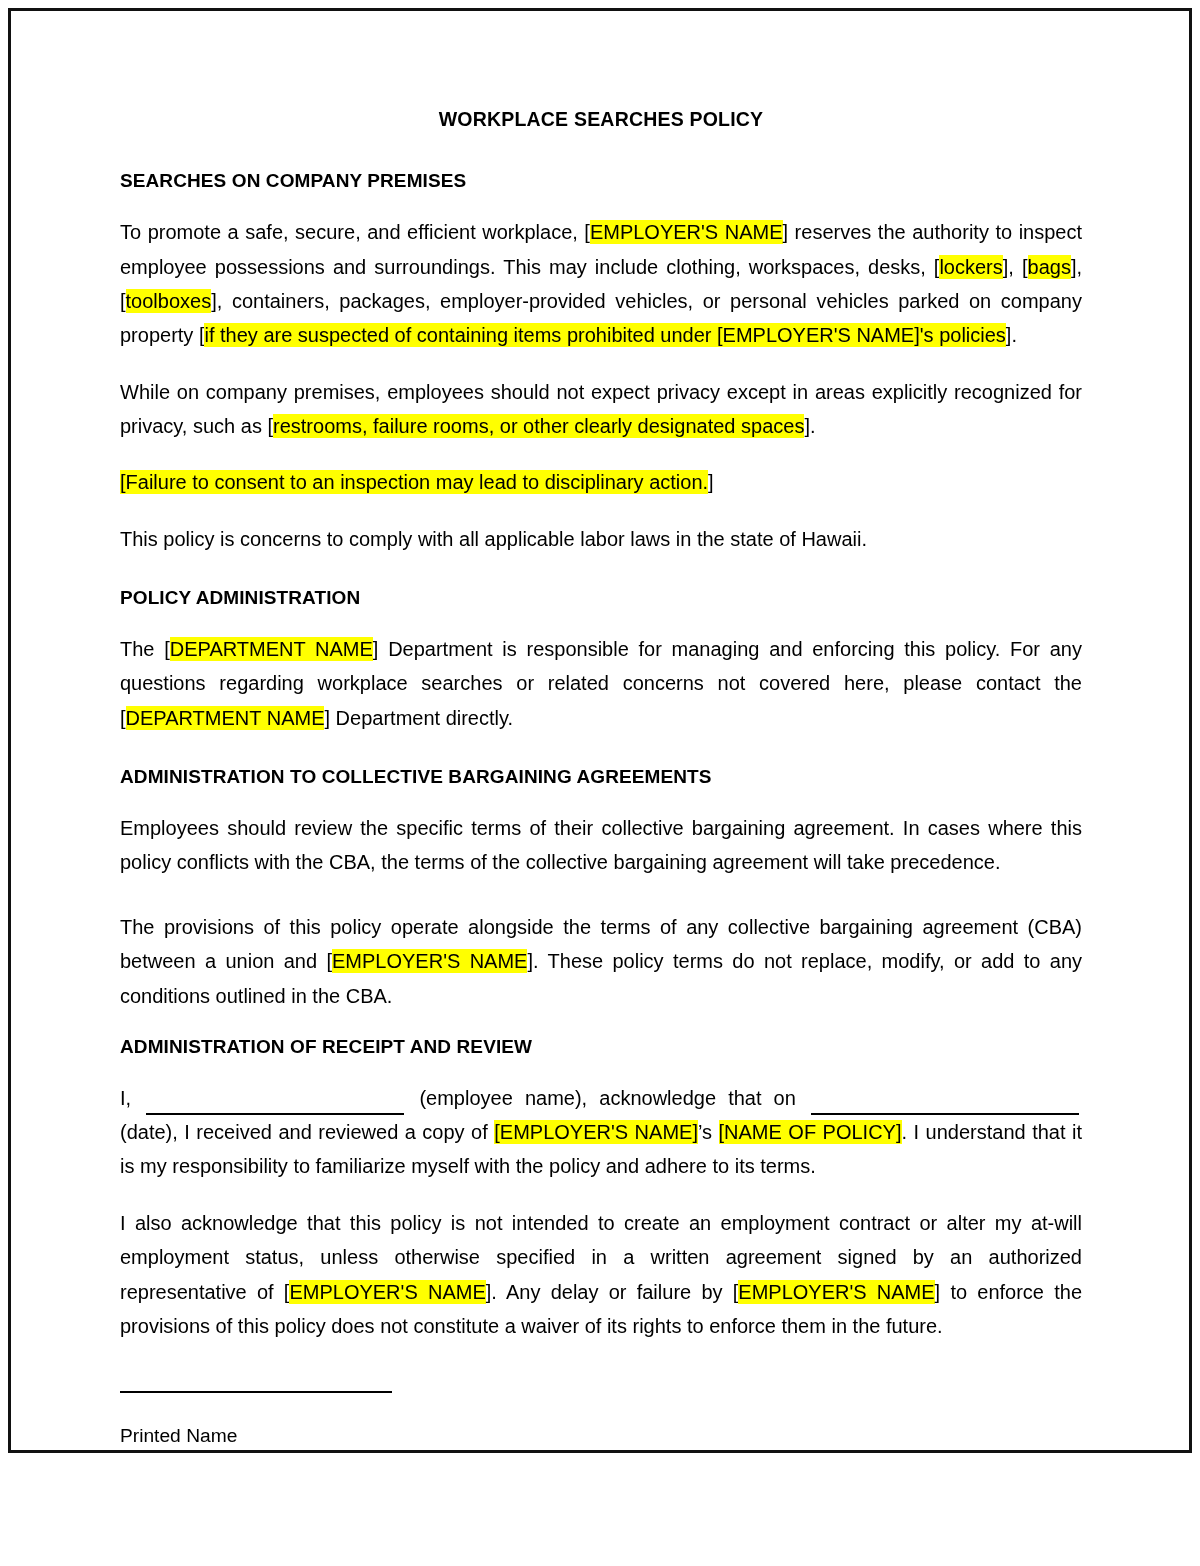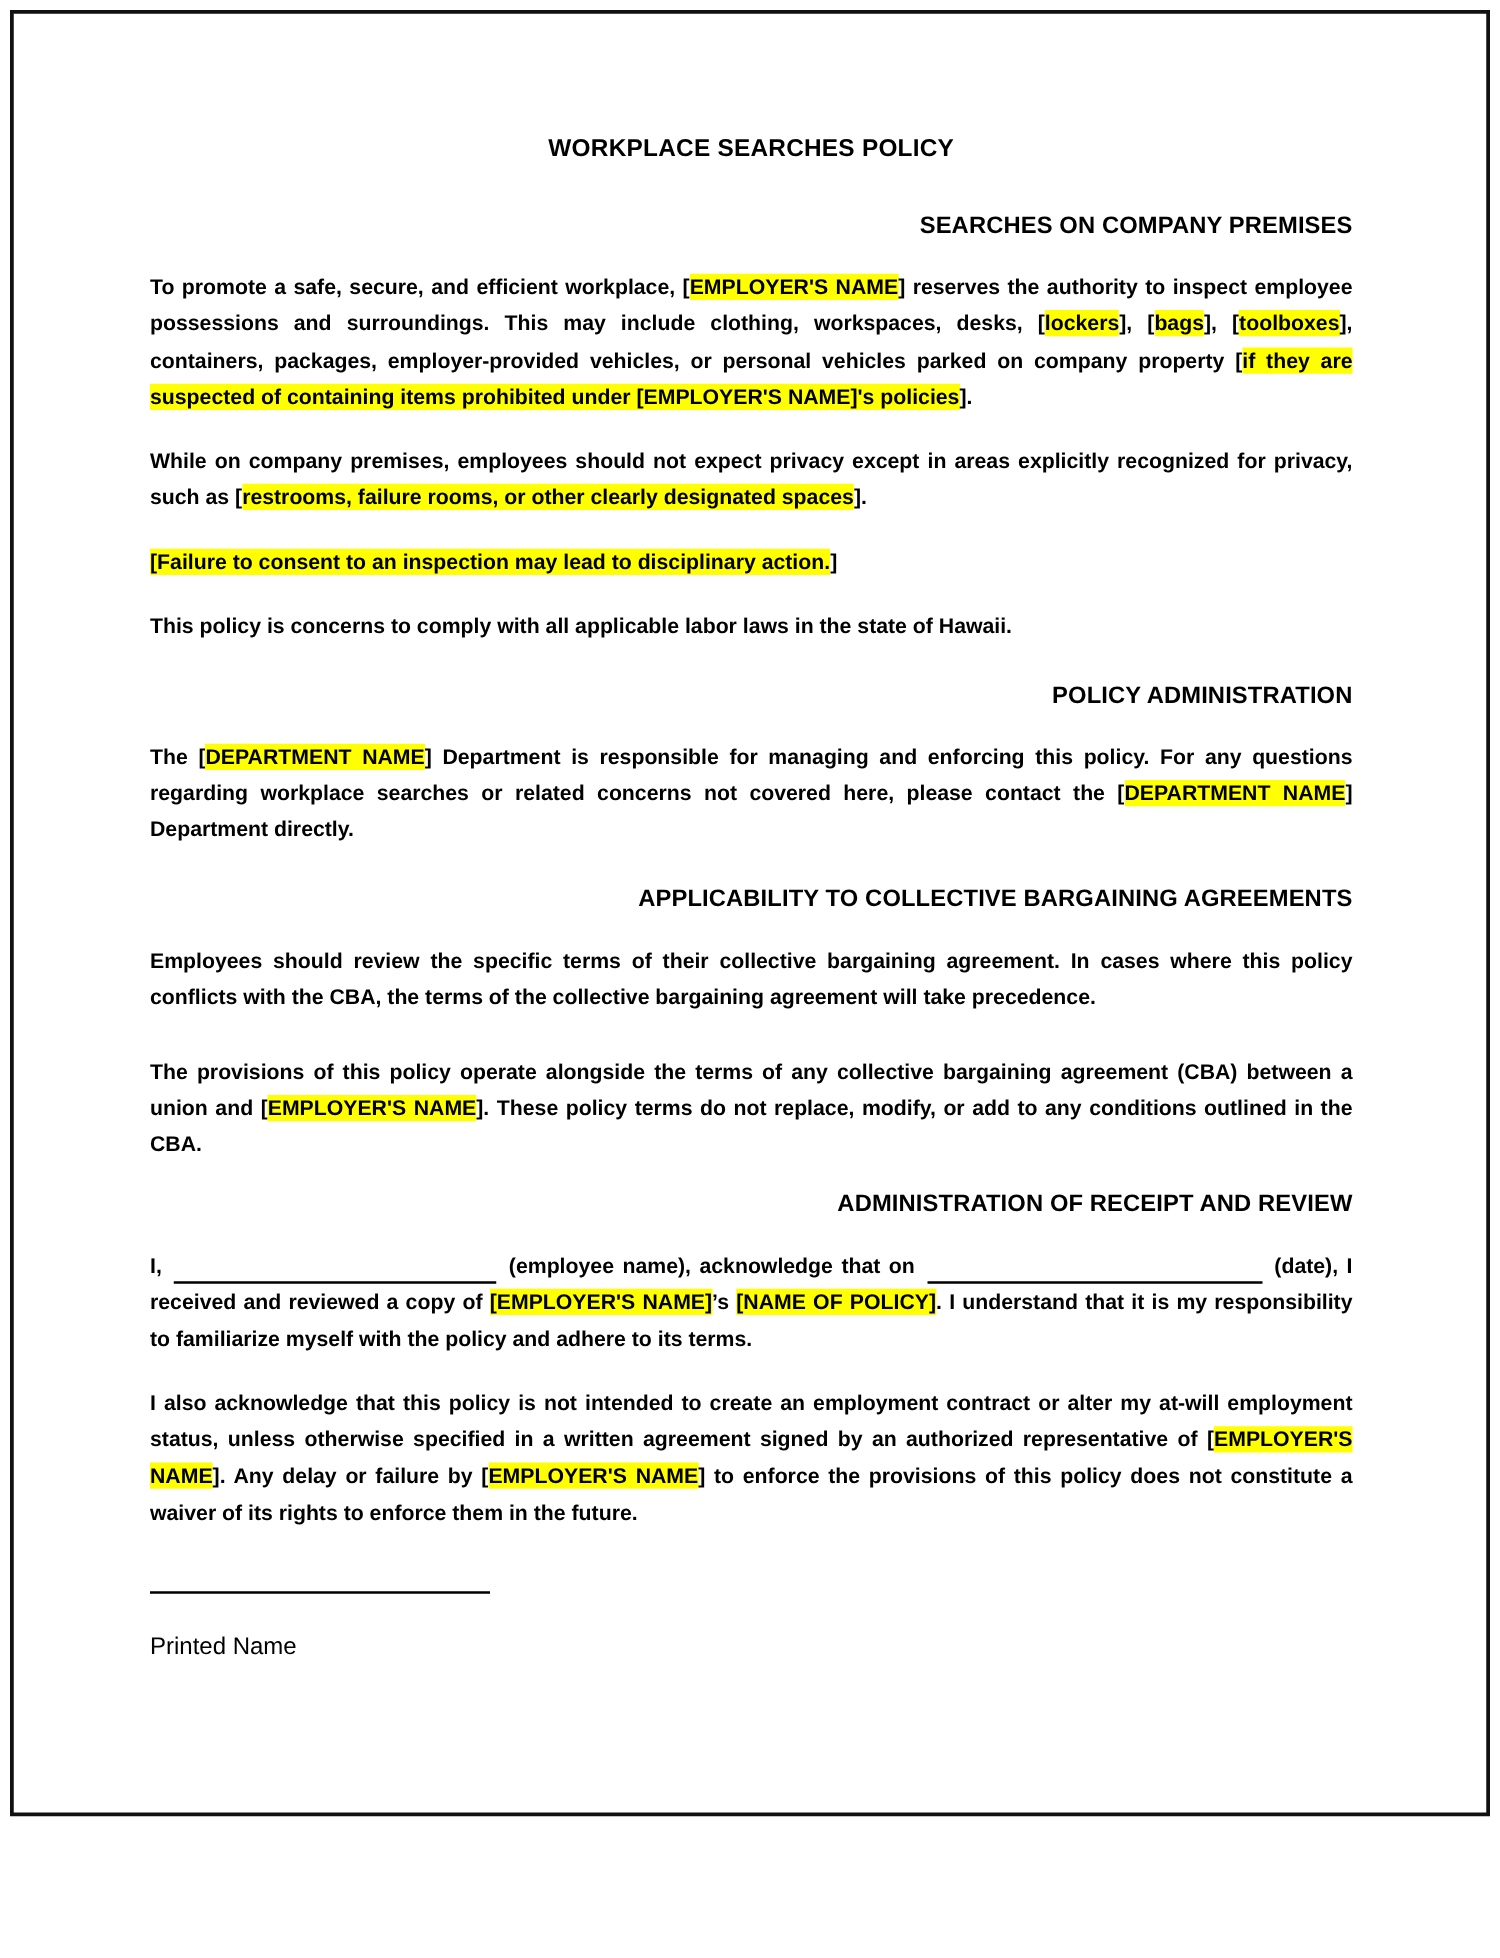--- a/index.html
+++ b/index.html
@@ -50,29 +50,27 @@
     margin: 0 0 38px 0;
     line-height: 1.2;
   }
 
   .section-heading {
     font-size: 19px;
     font-weight: bold;
     letter-spacing: 0.1px;
     margin: 0 0 22px 0;
     line-height: 1.25;
-    text-align: right;
   }
 
   p.body-text {
-    font-size: 17px;
+    font-size: 20px;
     line-height: 1.72;
     margin: 0 0 22px 0;
     text-align: left;
-    font-weight: bold;
   }
 
   p.body-text.justify {
     text-align: justify;
     text-justify: inter-word;
   }
 
   p.body-text.last-of-block {
     margin-bottom: 30px;
   }
@@ -141,21 +139,21 @@
     <p class="body-text justify"><span>While on company premises, employees should not expect privacy except in areas explicitly recognized for privacy, such as [</span><span class="hl">restrooms, failure rooms, or other clearly designated spaces</span><span>].</span></p>
 
     <p class="body-text"><span class="hl">[Failure to consent to an inspection may lead to disciplinary action.</span><span>]</span></p>
 
     <p class="body-text last-of-block"><span>This policy is concerns to comply with all applicable labor laws in the state of Hawaii.</span></p>
 
     <h2 class="section-heading">POLICY ADMINISTRATION</h2>
 
     <p class="body-text justify last-of-block"><span>The [</span><span class="hl">DEPARTMENT NAME</span><span>] Department is responsible for managing and enforcing this policy. For any questions regarding workplace searches or related concerns not covered here, please contact the [</span><span class="hl">DEPARTMENT NAME</span><span>] Department directly.</span></p>
 
-    <h2 class="section-heading">APPLICABILITY TO COLLECTIVE BARGAINING AGREEMENTS</h2>
+    <h2 class="section-heading">ADMINISTRATION TO COLLECTIVE BARGAINING AGREEMENTS</h2>
 
     <p class="body-text justify last-of-block"><span>Employees should review the specific terms of their collective bargaining agreement. In cases where this policy conflicts with the CBA, the terms of the collective bargaining agreement will take precedence.</span></p>
 
     <p class="body-text justify"><span>The provisions of this policy operate alongside the terms of any collective bargaining agreement (CBA) between a union and [</span><span class="hl">EMPLOYER'S NAME</span><span>]. These policy terms do not replace, modify, or add to any conditions outlined in the CBA.</span></p>
 
     <h2 class="section-heading">ADMINISTRATION OF RECEIPT AND REVIEW</h2>
 
     <p class="body-text justify"><span>I, </span><span class="blank blank-name"></span><span> (employee name), acknowledge that on </span><span class="blank blank-date"></span><span> (date), I received and reviewed a copy of </span><span class="hl">[EMPLOYER'S NAME]</span><span>’s </span><span class="hl">[NAME OF POLICY]</span><span>. I understand that it is my responsibility to familiarize myself with the policy and adhere to its terms.</span></p>
 
     <p class="body-text justify"><span>I also acknowledge that this policy is not intended to create an employment contract or alter my at-will employment status, unless otherwise specified in a written agreement signed by an authorized representative of [</span><span class="hl">EMPLOYER'S NAME</span><span>]. Any delay or failure by [</span><span class="hl">EMPLOYER'S NAME</span><span>] to enforce the provisions of this policy does not constitute a waiver of its rights to enforce them in the future.</span></p>

